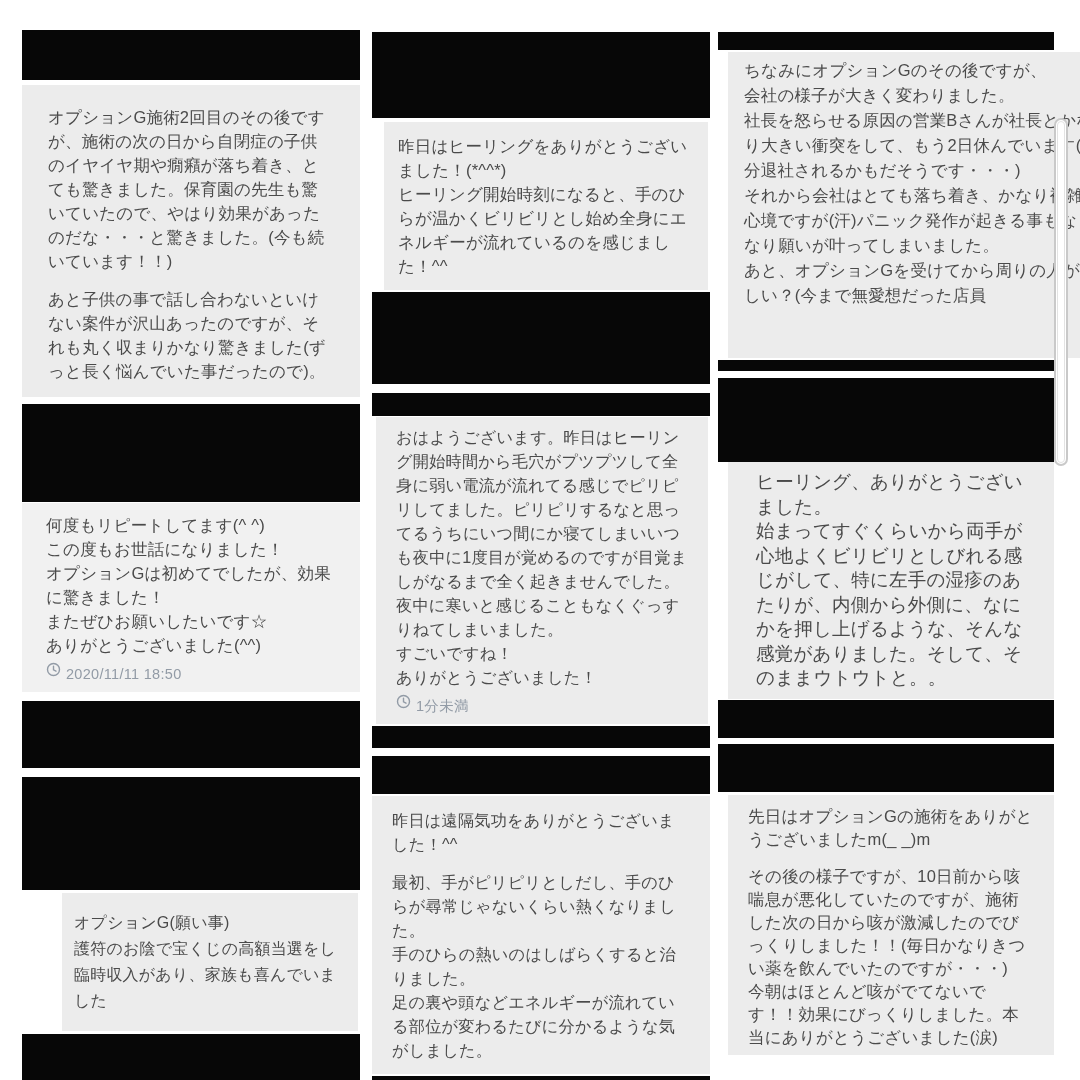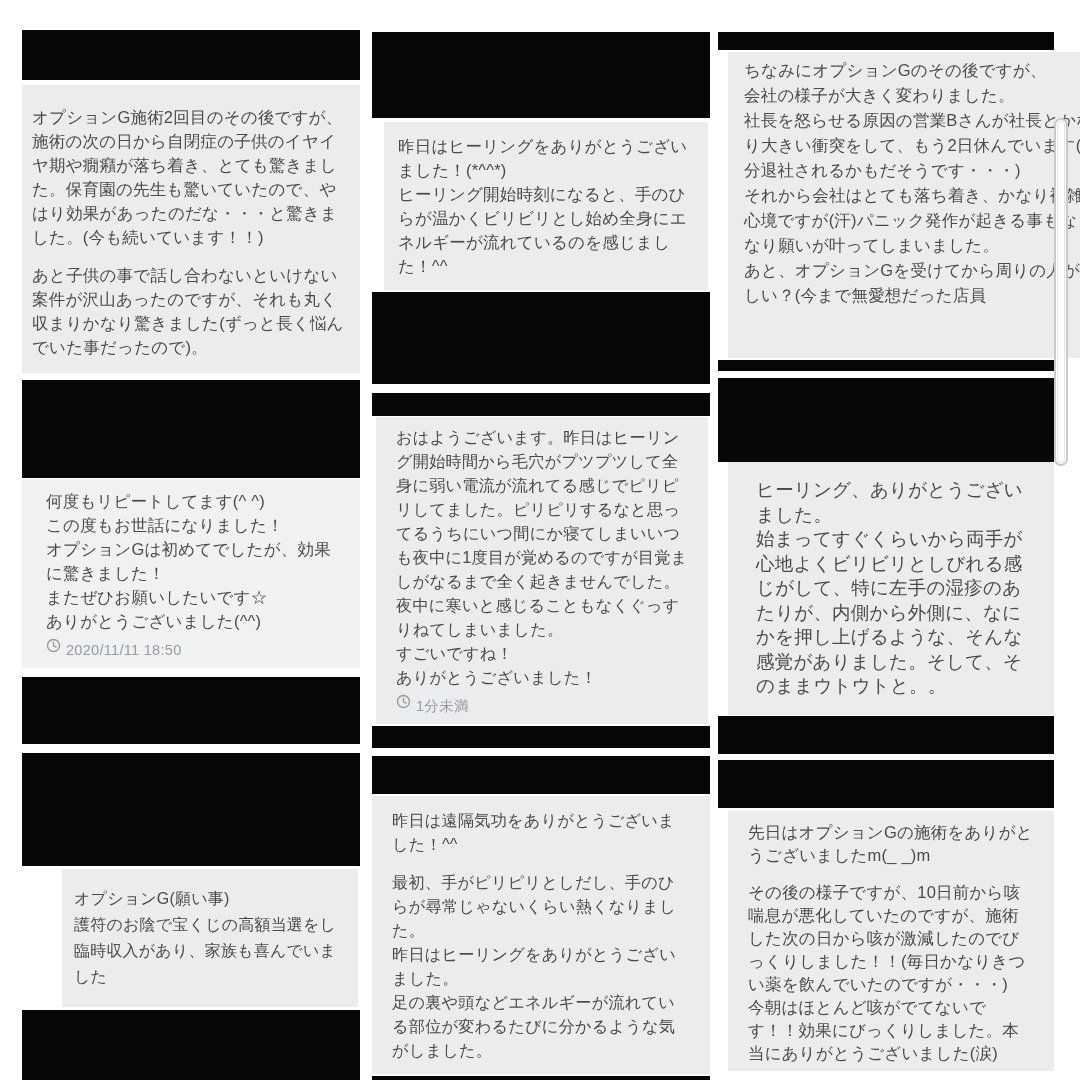--- a/index.html
+++ b/index.html
@@ -40,21 +40,21 @@
     content:""; position:absolute; inset:1px;
     border:1px solid #e3e3e3; border-radius:6px;
   }
 </style>
 </head>
 <body>
 
 <div class="collage" id="collage">
     <div class="column" style="left: 22px; top: 30px; width: 338px;">
       <div class="redact-bar" style="height: 50px;"></div>
-      <div class="review-text" style="margin-top: 5px; min-height: 288px; font-size: 16.5px; line-height: 24px; padding: 20px 10px 14px;">
+      <div class="review-text" style="margin-top: 5px; min-height: 288px; font-size: 16.5px; line-height: 24px; padding: 20px 26px 14px;">
         <p>オプションG施術2回目のその後ですが、施術の次の日から自閉症の子供のイヤイヤ期や癇癪が落ち着き、とても驚きました。保育園の先生も驚いていたので、やはり効果があったのだな・・・と驚きました。(今も続いています！！)</p>
         <p class="blank"></p>
         <p>あと子供の事で話し合わないといけない案件が沢山あったのですが、それも丸く収まりかなり驚きました(ずっと長く悩んでいた事だったので)。</p>
       </div>
       <div class="redact-bar" style="margin-top: 7px; height: 98px;"></div>
       <div class="review-text" style="margin-top: 1px; min-height: 160px; font-size: 16.5px; line-height: 24px; padding: 10px 24px 6px; background: rgb(241, 241, 241);">
         <p>何度もリピートしてます(^ ^)</p>
         <p>この度もお世話になりました！</p>
         <p>オプションGは初めてでしたが、効果に驚きました！</p>
         <p>またぜひお願いしたいです☆</p>
@@ -99,37 +99,37 @@
           </span>
           <span>1分未満</span>
         </div>
       </div>
       <div class="redact-bar" style="margin-top: 2px; height: 22px;"></div>
       <div class="redact-bar" style="margin-top: 8px; height: 38px;"></div>
       <div class="review-text" style="margin-top: 2px; min-height: 256px; font-size: 16.2px; line-height: 24px; padding: 12px 20px;">
         <p>昨日は遠隔気功をありがとうございました！^^</p>
         <p class="blank"></p>
         <p>最初、手がピリピリとしだし、手のひらが尋常じゃないくらい熱くなりました。</p>
-        <p>昨日はヒーリングをありがとうございました。</p>
+        <p>手のひらの熱いのはしばらくすると治りました。</p>
         <p>足の裏や頭などエネルギーが流れている部位が変わるたびに分かるような気がしました。</p>
       </div>
       <div class="redact-bar" style="margin-top: 2px; height: 39px;"></div>
     </div>
     <div class="column" style="left: 718px; top: 32px; width: 336px;">
       <div class="redact-bar" style="height: 18px;"></div>
       <div class="review-text" style="margin-top: 2px; margin-left: 10px; width: 392px; min-height: 306px; font-size: 16.5px; line-height: 25px; padding: 6px 16px;">
         <p>ちなみにオプションGのその後ですが、</p>
         <p>会社の様子が大きく変わりました。</p>
         <p>社長を怒らせる原因の営業Bさんが社長とかなり大きい衝突をして、もう2日休んでいます(多分退社されるかもだそうです・・・)</p>
         <p>それから会社はとても落ち着き、かなり複雑な心境ですが(汗)パニック発作が起きる事もなくなり願いが叶ってしまいました。</p>
         <p>あと、オプションGを受けてから周りの人が優しい？(今まで無愛想だった店員</p>
       </div>
       <div class="redact-bar" style="margin-top: 2px; height: 11px;"></div>
       <div class="redact-bar" style="margin-top: 7px; height: 84px;"></div>
-      <div class="review-text" style="margin-left: 10px; width: 326px; min-height: 218px; font-size: 18.5px; line-height: 24.5px; padding: 16px 28px;">
+      <div class="review-text" style="margin-left: 10px; width: 326px; min-height: 218px; font-size: 18.5px; line-height: 24.5px; padding: 8px 28px;">
         <p>ヒーリング、ありがとうございました。</p>
         <p>始まってすぐくらいから両手が心地よくビリビリとしびれる感じがして、特に左手の湿疹のあたりが、内側から外側に、なにかを押し上げるような、そんな感覚がありました。そして、そのままウトウトと。。</p>
       </div>
       <div class="redact-bar" style="margin-top: 1px; height: 38px;"></div>
       <div class="redact-bar" style="margin-top: 6px; height: 48px;"></div>
       <div class="review-text" style="margin-top: 3px; margin-left: 10px; width: 326px; min-height: 251px; font-size: 16.5px; line-height: 23px; padding: 10px 20px 6px;">
         <p>先日はオプションGの施術をありがとうございましたm(_ _)m</p>
         <p class="blank"></p>
         <p>その後の様子ですが、10日前から咳喘息が悪化していたのですが、施術した次の日から咳が激減したのでびっくりしました！！(毎日かなりきつい薬を飲んでいたのですが・・・)</p>
         <p>今朝はほとんど咳がでてないです！！効果にびっくりしました。本当にありがとうございました(涙)</p>

